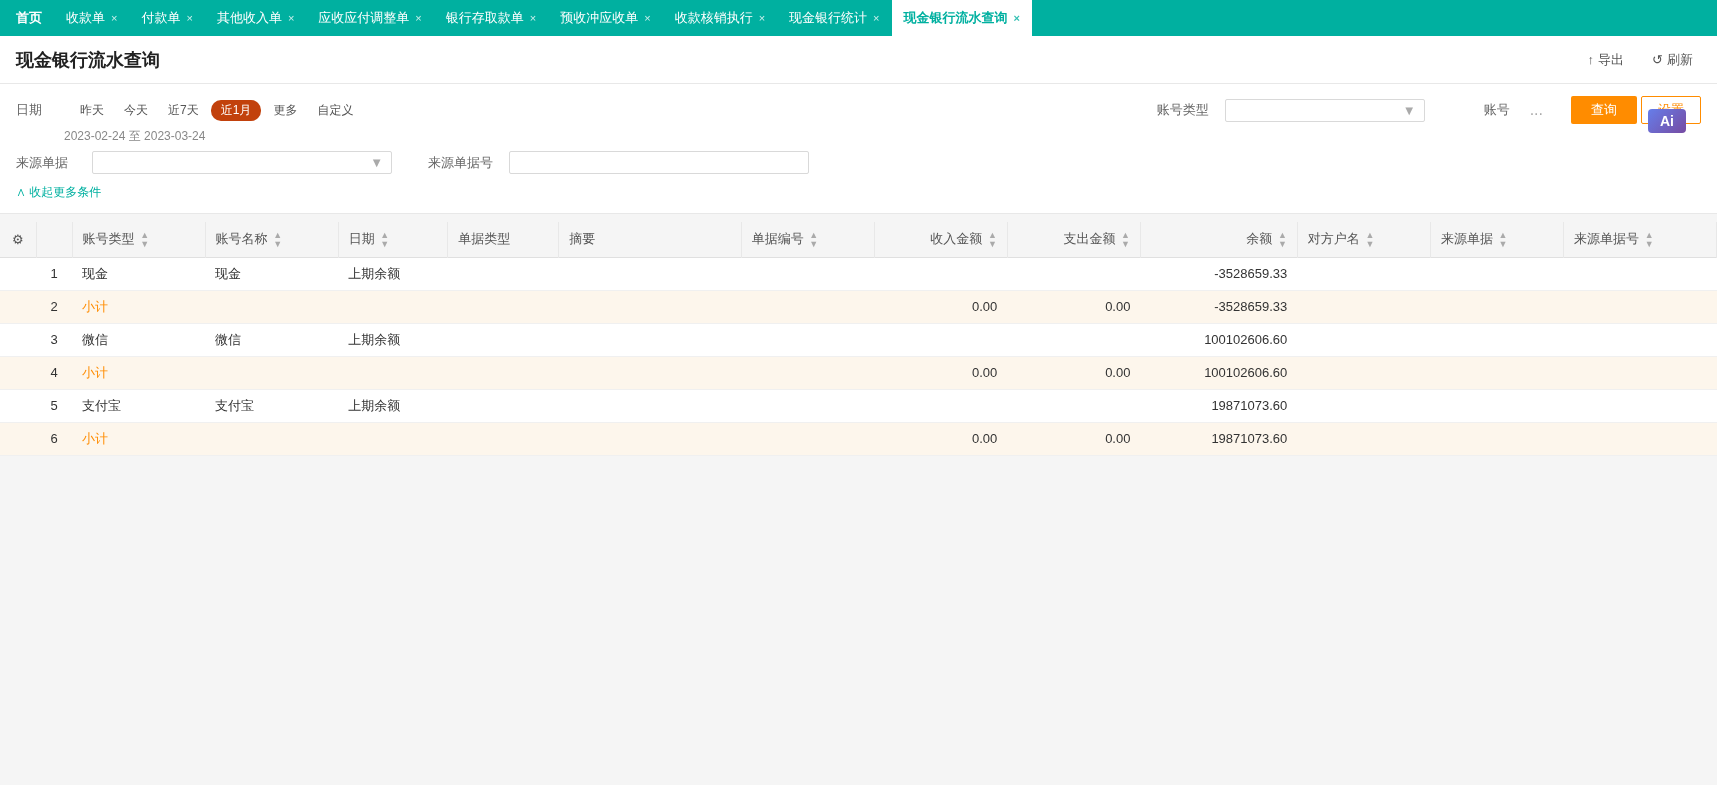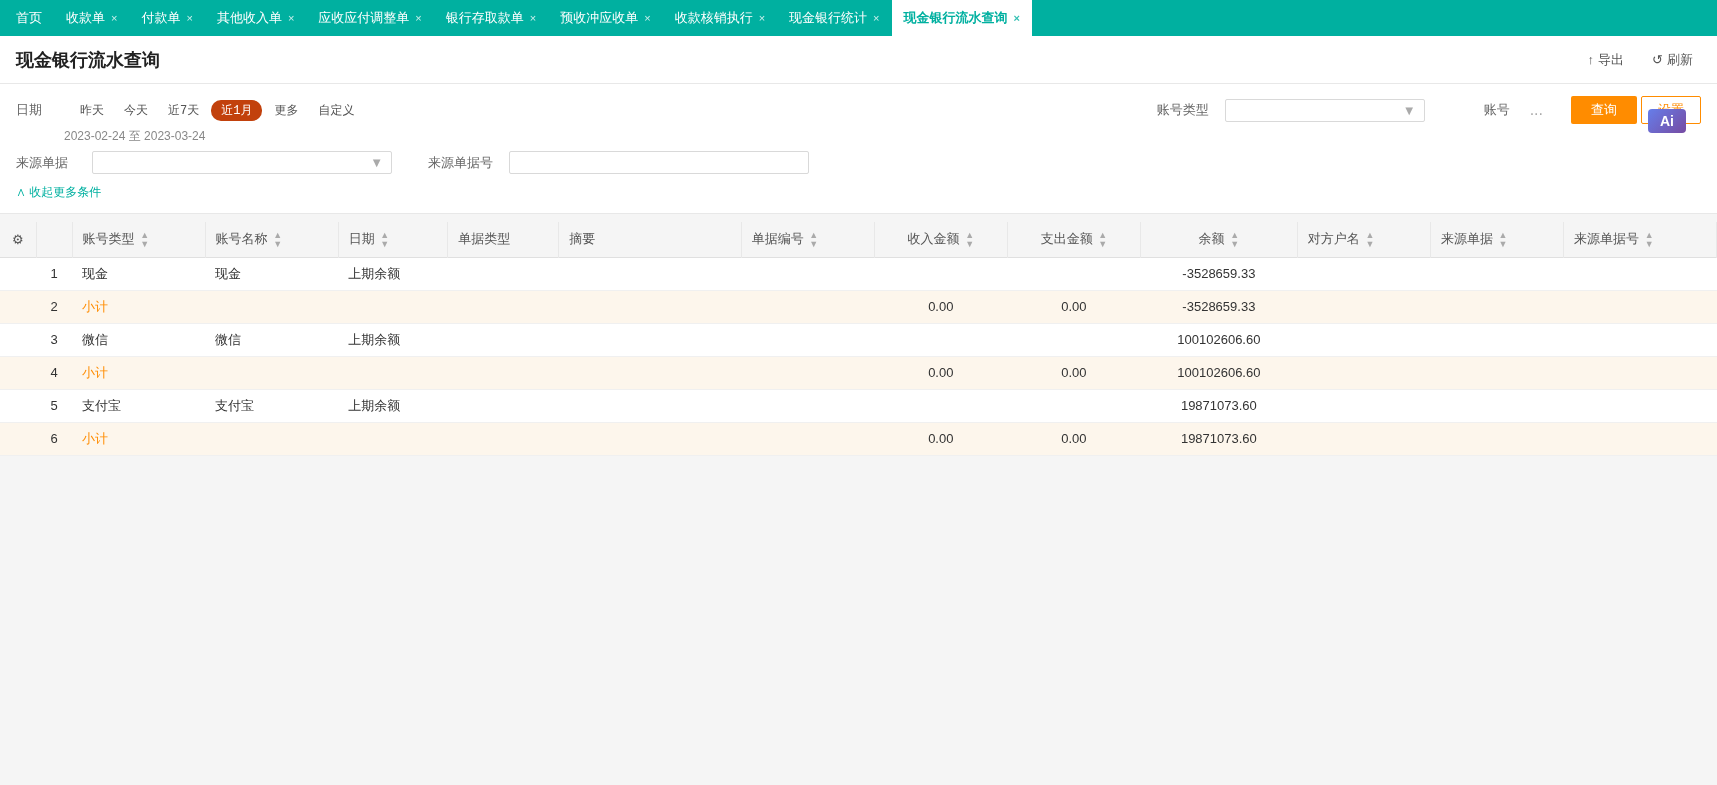--- a/index.html
+++ b/index.html
@@ -25,21 +25,21 @@
       white-space: nowrap;
       position: relative;
     }
     .nav-tab .close-x {
       margin-left: 6px;
       font-size: 11px;
       opacity: 0.8;
     }
     .nav-tab.home {
       background: #00b0a0;
-      font-weight: normal;
+      font-weight: bold;
     }
     .nav-tab.active {
       background: #fff;
       color: #00b0a0;
       font-weight: bold;
     }
 
     
     .page-header {
       background: #fff;
@@ -94,21 +94,20 @@
       display: inline-flex;
       align-items: center;
       gap: 4px;
     }
     .date-option {
       padding: 2px 8px;
       font-size: 12px;
       color: #555;
       cursor: pointer;
       border-radius: 2px;
-      font-family: Liberation Mono, monospace;
     }
     .date-option.active {
       background: #c2410c;
       color: #fff;
       border-radius: 10px;
       padding: 2px 10px;
     }
     .date-range {
       color: #888;
       font-size: 12px;
@@ -235,21 +234,21 @@
       border-bottom: 1px solid #f0f0f0;
     }
     tbody tr.subtotal {
       background: #fdf6ec;
     }
     tbody td {
       padding: 7px 10px;
       color: #333;
       white-space: nowrap;
     }
-    .td-num { text-align: center; }
+    .td-num { text-align: right; }
     .td-orange { color: #ff8c00; }
     .td-center { text-align: center; }
 
     
     .ai-badge {
       position: fixed;
       top: 109px;
       right: 31px;
       background: linear-gradient(135deg, #667eea, #764ba2);
       color: #fff;

